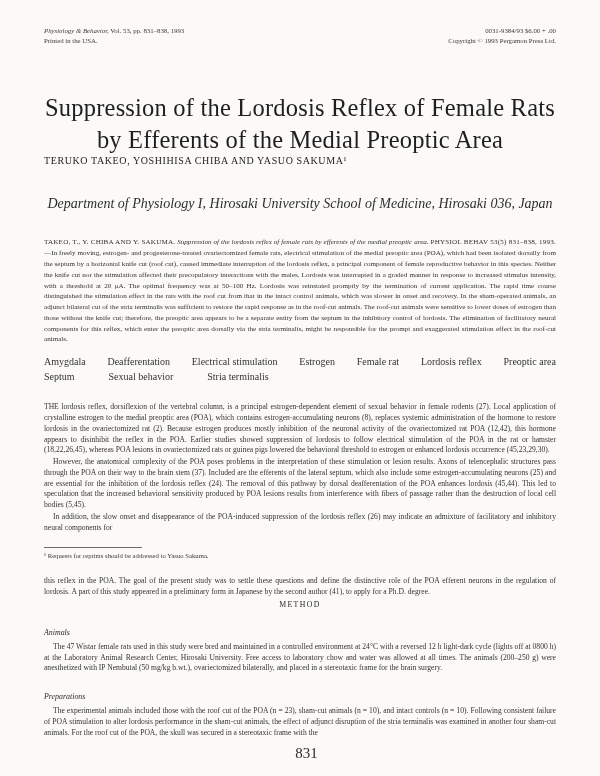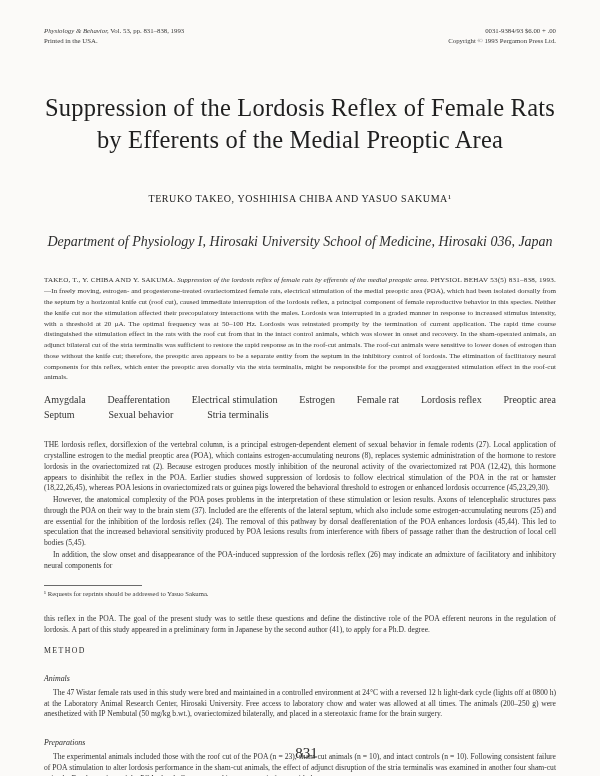--- a/index.html
+++ b/index.html
@@ -11,39 +11,39 @@
     -webkit-font-smoothing:antialiased;
   }
   .masthead { display:flex; justify-content:space-between; font-size:6.8px; line-height:1.45; color:#3a3a3a; }
   .masthead .journal-italic { font-style:italic; }
   .masthead .right { text-align:right; }
 
   .title {
     text-align:center; font-size:24.5px; line-height:1.3; font-weight:normal;
     margin:46px auto 0 auto; max-width:524px; color:#1f1f1f; letter-spacing:0.2px;
   }
-  .authors { text-align:center; font-size:10px; letter-spacing:0.6px; margin-top:38px; color:#242424; }
+  .authors { font-size:10px; letter-spacing:0.6px; color:#242424; }
   .affiliation { text-align:center; font-style:italic; font-size:14px; margin-top:30px; color:#2e2e2e; }
 
   .abstract {
     margin-top:25px; font-size:7.1px; line-height:1.52; text-align:justify; color:#333;
   }
   .abstract .art-title { font-style:italic; }
   .abstract .caps { letter-spacing:0.2px; }
 
   .keywords { margin-top:11px; font-size:10px; color:#333; }
   .kw-line1 { display:flex; justify-content:space-between; }
   .kw-line2 { display:flex; gap:34px; margin-top:4px; }
 
   .body-cols { display:flex; gap:16px; margin-top:20px;flex-direction:column; }
   .col { flex:1 1 0; font-size:7.6px; line-height:1.42; text-align:justify; color:#333; }
   .col p.indent { text-indent:9px; }
   .col p { margin-bottom:1px; }
 
-  .method-heading { text-align:left; font-size:7.8px; letter-spacing:1.4px; margin:9px 0 7px 0; color:#2b2b2b; }
+  .method-heading { text-align:center; font-size:7.8px; letter-spacing:1.4px; margin:1px 0 7px 0; color:#2b2b2b; }
   .subhead { font-style:italic; font-size:7.9px; margin:17px 0 4px 0; text-align:left; color:#2b2b2b; }
 
   .footnote { margin-top:13px; font-size:6.7px; text-align:left; color:#3a3a3a; }
   .footnote-rule { width:98px; border-top:1px solid #6a6a6a; margin-bottom:3px; }
 
   .page-number { position:absolute; bottom:14px; left:13px; right:0; text-align:center; font-size:15px; color:#2b2b2b; }
 </style>
 </head>
 <body>
 

